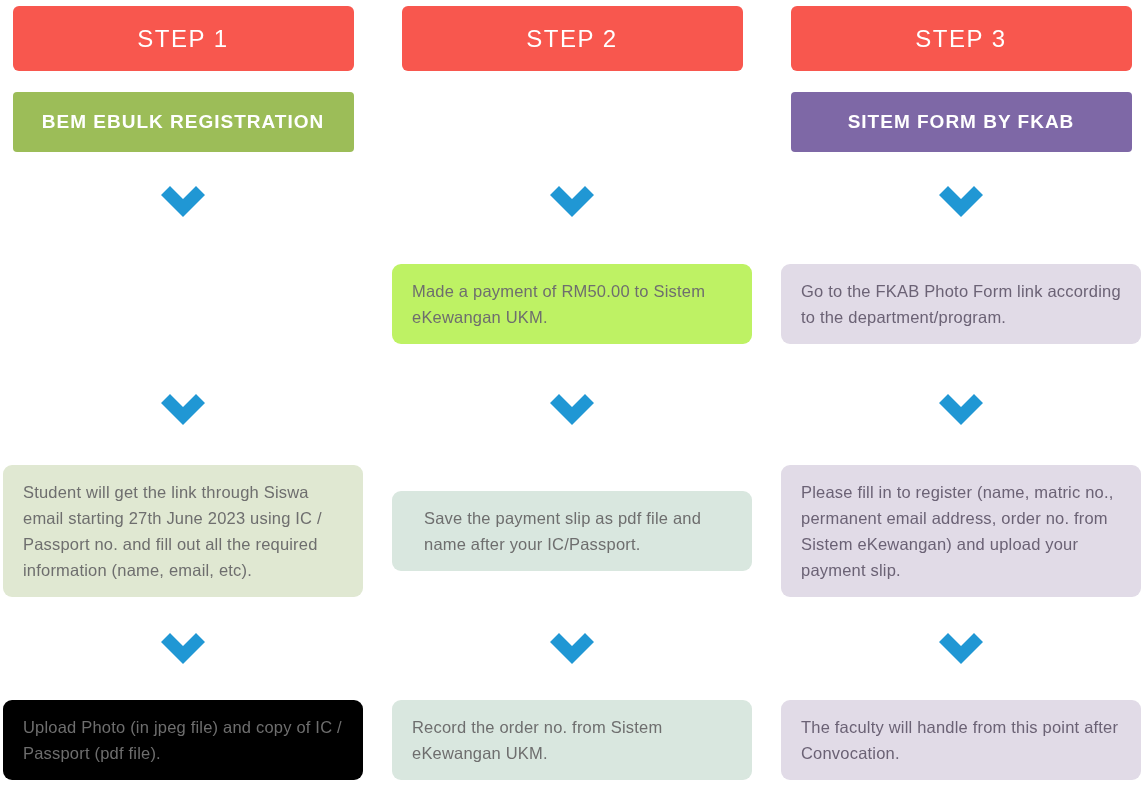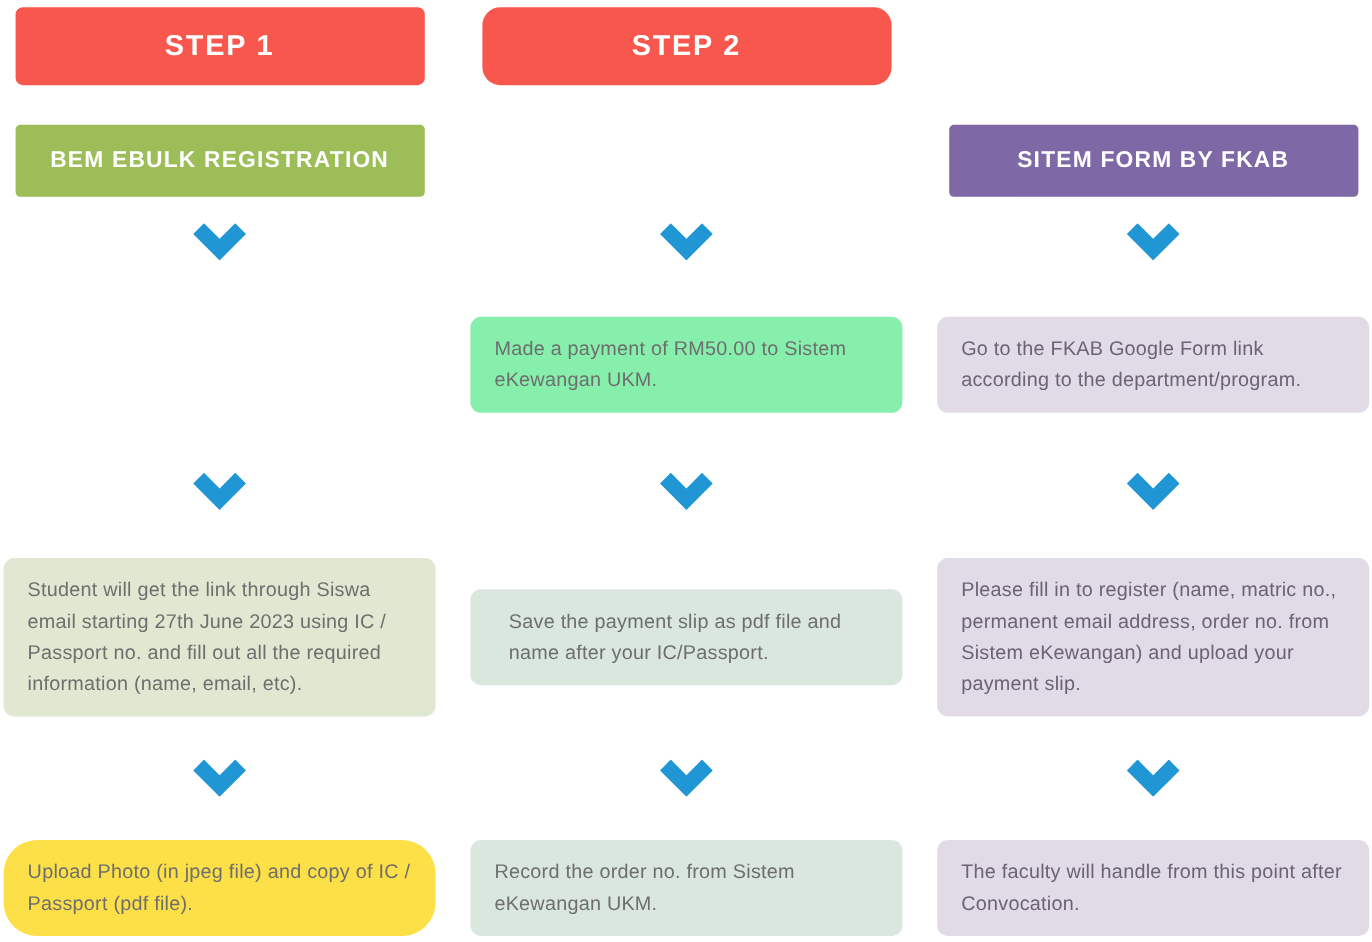--- a/index.html
+++ b/index.html
@@ -14,44 +14,45 @@
     box-sizing:border-box;
     background:#ffffff;
   }
   .c1{grid-column:1}.c2{grid-column:2}.c3{grid-column:3}
   .r1{grid-row:1}.r3{grid-row:3}.r4{grid-row:4}.r5{grid-row:5}
   .r6{grid-row:6}.r7{grid-row:7}.r8{grid-row:8}.r9{grid-row:9}
   .step-header{
     width:calc(100% - 19px);margin:0 auto;height:100%;
     border-radius:6px;
     display:flex;align-items:center;justify-content:center;
-    color:#ffffff;font-weight:700;font-size:24px;letter-spacing:1.5px;
+    color:#ffffff;font-weight:400;font-size:24px;letter-spacing:1.5px;
   }
   .cat-header{
-    width:calc(100% - 19px);margin:12px auto;height:100%;
+    width:calc(100% - 19px);margin:0 auto;height:100%;
     border-radius:4px;
     display:flex;align-items:center;justify-content:center;
     color:#ffffff;font-weight:700;font-size:19px;letter-spacing:1px;
   }
   .arrow-cell{display:flex;align-items:center;justify-content:center;}
   .card-cell{display:flex;align-items:center;}
   .card{
     width:100%;box-sizing:border-box;
     border-radius:9px;
     padding:14px 20px;
     font-size:16.5px;line-height:26px;letter-spacing:0.2px;
   }
 </style>
 </head>
 <body>
 
 <div class="grid">
 
   <div class="step-header c1 r1" style="background-color: rgb(248, 87, 78);">STEP 1</div>
-  <div class="step-header c2 r1" style="background-color: rgb(248, 87, 78); border-radius: 15px;">STEP 2</div>
+  <div class="step-header c2 r1" style="background-color: rgb(248, 87, 78);">STEP 2</div>
+  <div class="step-header c3 r1" style="background-color: rgb(248, 87, 78);">STEP 3</div>
 
   <div class="cat-header c1 r3" style="background-color: rgb(156, 189, 88);">BEM EBULK REGISTRATION</div>
   <div class="cat-header c3 r3" style="background-color: rgb(126, 104, 166);">SITEM FORM BY FKAB</div>
 
   <div class="arrow-cell c1 r4">
     <svg width="44" height="31" viewBox="0 0 44 31">
       <polygon points="0,9 9,0 22,13 35,0 44,9 22,31" fill="#2097d4"></polygon>
       </svg>
   </div>
   <div class="arrow-cell c2 r4">
@@ -59,24 +60,24 @@
       <polygon points="0,9 9,0 22,13 35,0 44,9 22,31" fill="#2097d4"></polygon>
       </svg>
   </div>
   <div class="arrow-cell c3 r4">
     <svg width="44" height="31" viewBox="0 0 44 31">
       <polygon points="0,9 9,0 22,13 35,0 44,9 22,31" fill="#2097d4"></polygon>
       </svg>
   </div>
 
   <div class="card-cell c2 r5">
-    <div class="card" style="background-color: #86efac; color: rgb(110, 110, 110);">Made a payment of RM50.00 to Sistem eKewangan UKM.</div>
+    <div class="card" style="background-color: #bef264; color: rgb(110, 110, 110);">Made a payment of RM50.00 to Sistem eKewangan UKM.</div>
   </div>
   <div class="card-cell c3 r5">
-    <div class="card" style="background-color: rgb(225, 219, 231); color: rgb(107, 98, 117);">Go to the FKAB Google Form link according to the department/program.</div>
+    <div class="card" style="background-color: rgb(225, 219, 231); color: rgb(107, 98, 117);">Go to the FKAB Photo Form link according to the department/program.</div>
   </div>
 
   <div class="arrow-cell c1 r6">
     <svg width="44" height="31" viewBox="0 0 44 31">
       <polygon points="0,9 9,0 22,13 35,0 44,9 22,31" fill="#2097d4"></polygon>
       </svg>
   </div>
   <div class="arrow-cell c2 r6">
     <svg width="44" height="31" viewBox="0 0 44 31">
       <polygon points="0,9 9,0 22,13 35,0 44,9 22,31" fill="#2097d4"></polygon>
@@ -108,21 +109,21 @@
       <polygon points="0,9 9,0 22,13 35,0 44,9 22,31" fill="#2097d4"></polygon>
       </svg>
   </div>
   <div class="arrow-cell c3 r8">
     <svg width="44" height="31" viewBox="0 0 44 31">
       <polygon points="0,9 9,0 22,13 35,0 44,9 22,31" fill="#2097d4"></polygon>
       </svg>
   </div>
 
   <div class="card-cell c1 r9">
-    <div class="card" style="background-color: #fde047; color: rgb(110, 110, 110); border-radius: 28px;">Upload Photo (in jpeg file) and copy of IC / Passport (pdf file).</div>
+    <div class="card" style="background-color: #000000; color: rgb(110, 110, 110);">Upload Photo (in jpeg file) and copy of IC / Passport (pdf file).</div>
   </div>
   <div class="card-cell c2 r9">
     <div class="card" style="background-color: rgb(217, 231, 223); color: rgb(110, 110, 110);">Record the order no. from Sistem eKewangan UKM.</div>
   </div>
   <div class="card-cell c3 r9">
     <div class="card" style="background-color: rgb(225, 219, 231); color: rgb(107, 98, 117);">The faculty will handle from this point after Convocation.</div>
   </div>
 
 </div>
 

